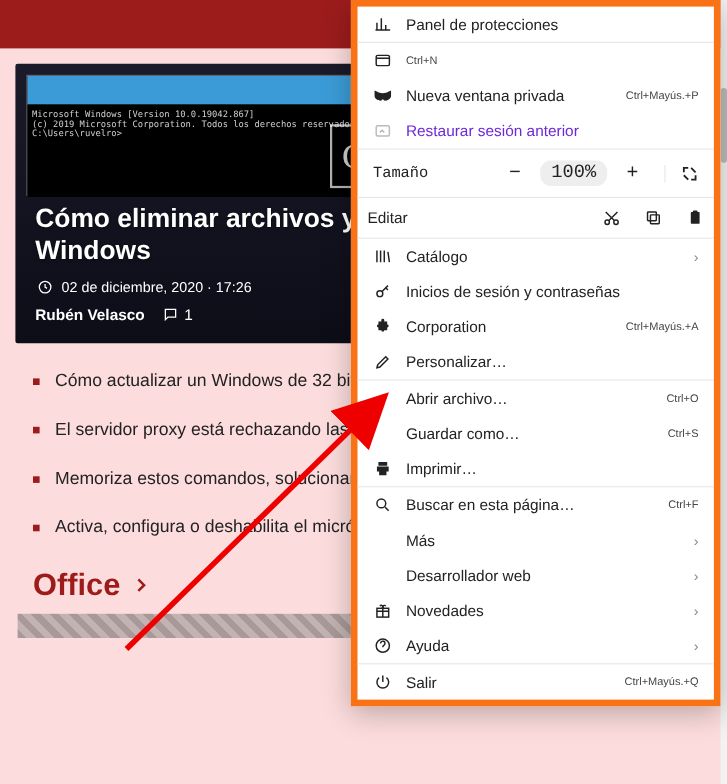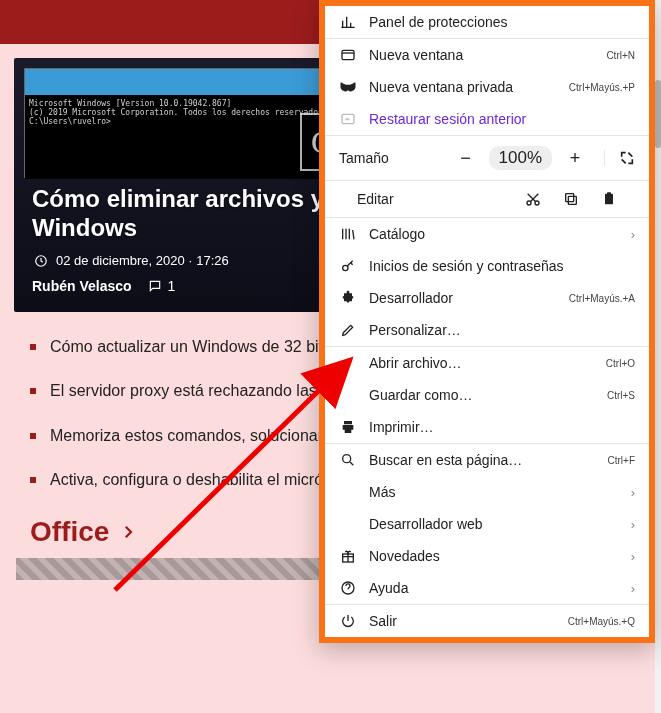--- a/index.html
+++ b/index.html
@@ -164,20 +164,21 @@
     width: 18px;
     display: flex;
     align-items: center;
     justify-content: center;
   }
   .zoom-row {
     display: flex;
     align-items: center;
     padding: 10px 14px;
     gap: 10px;
+    font-family: Liberation Mono, monospace;
   }
   .zoom-row .lbl { flex: 1; font-size: 14px; }
   .zoom-ctrl {
     display: flex;
     align-items: center;
     gap: 14px;
   }
   .zoom-val {
     background: #eee;
     border-radius: 10px;
@@ -186,21 +187,21 @@
   }
   .zoom-btn { font-size: 18px; width: 18px; text-align: center; }
   .fullscreen-btn {
     border-left: 1px solid #e6e6e6;
     padding-left: 14px;
     margin-left: 6px;
   }
   .edit-row {
     display: flex;
     align-items: center;
-    padding: 10px 32px;
+    padding: 10px 9px;
     gap: 10px;
   }
   .edit-row .lbl { flex: 1; }
   .edit-actions { display: flex; gap: 22px; }
   .scrollbar {
     position: absolute;
     right: 0;
     top: 0;
     bottom: 0;
     width: 6px;
@@ -296,21 +297,20 @@
   </div>
   <div class="sep"></div>
 
   <div class="menu-item">
     <span class="icon">
       <svg width="16" height="16" viewBox="0 0 24 24" fill="none" stroke="#222" stroke-width="2">
           <rect x="3" y="5" width="18" height="14" rx="2"></rect>
           <path d="M3 9h18"></path>
         </svg>
     </span>
-    <span class="lbl">Nueva ventana</span>
     <span class="shortcut">Ctrl+N</span>
   </div>
 
   <div class="menu-item">
     <span class="icon">
       <svg width="18" height="12" viewBox="0 0 24 16" fill="#222">
           <path d="M2 2c3 0 4 3 10 3s7-3 10-3v6c0 4-5 6-7 6s-3-2-3-2-1 2-3 2-7-2-7-6V2z"></path>
         </svg>
     </span>
     <span class="lbl">Nueva ventana privada</span>
@@ -388,21 +388,21 @@
     </span>
     <span class="lbl">Inicios de sesión y contraseñas</span>
   </div>
 
   <div class="menu-item">
     <span class="icon">
       <svg width="16" height="16" viewBox="0 0 24 24" fill="#222">
           <path d="M10 3a2 2 0 014 0v2h4v4a2 2 0 010 4v4h-4a2 2 0 01-4 0H6v-4a2 2 0 010-4V5h4V3z"></path>
         </svg>
     </span>
-    <span class="lbl">Desarrollador</span>
+    <span class="lbl">Corporation</span>
     <span class="shortcut">Ctrl+Mayús.+A</span>
   </div>
 
 
   <div class="menu-item">
     <span class="icon">
       <svg width="16" height="16" viewBox="0 0 24 24" fill="none" stroke="#222" stroke-width="2">
           <path d="M4 20l4-1 11-11-3-3L5 16l-1 4z"></path>
         </svg>
     </span>

